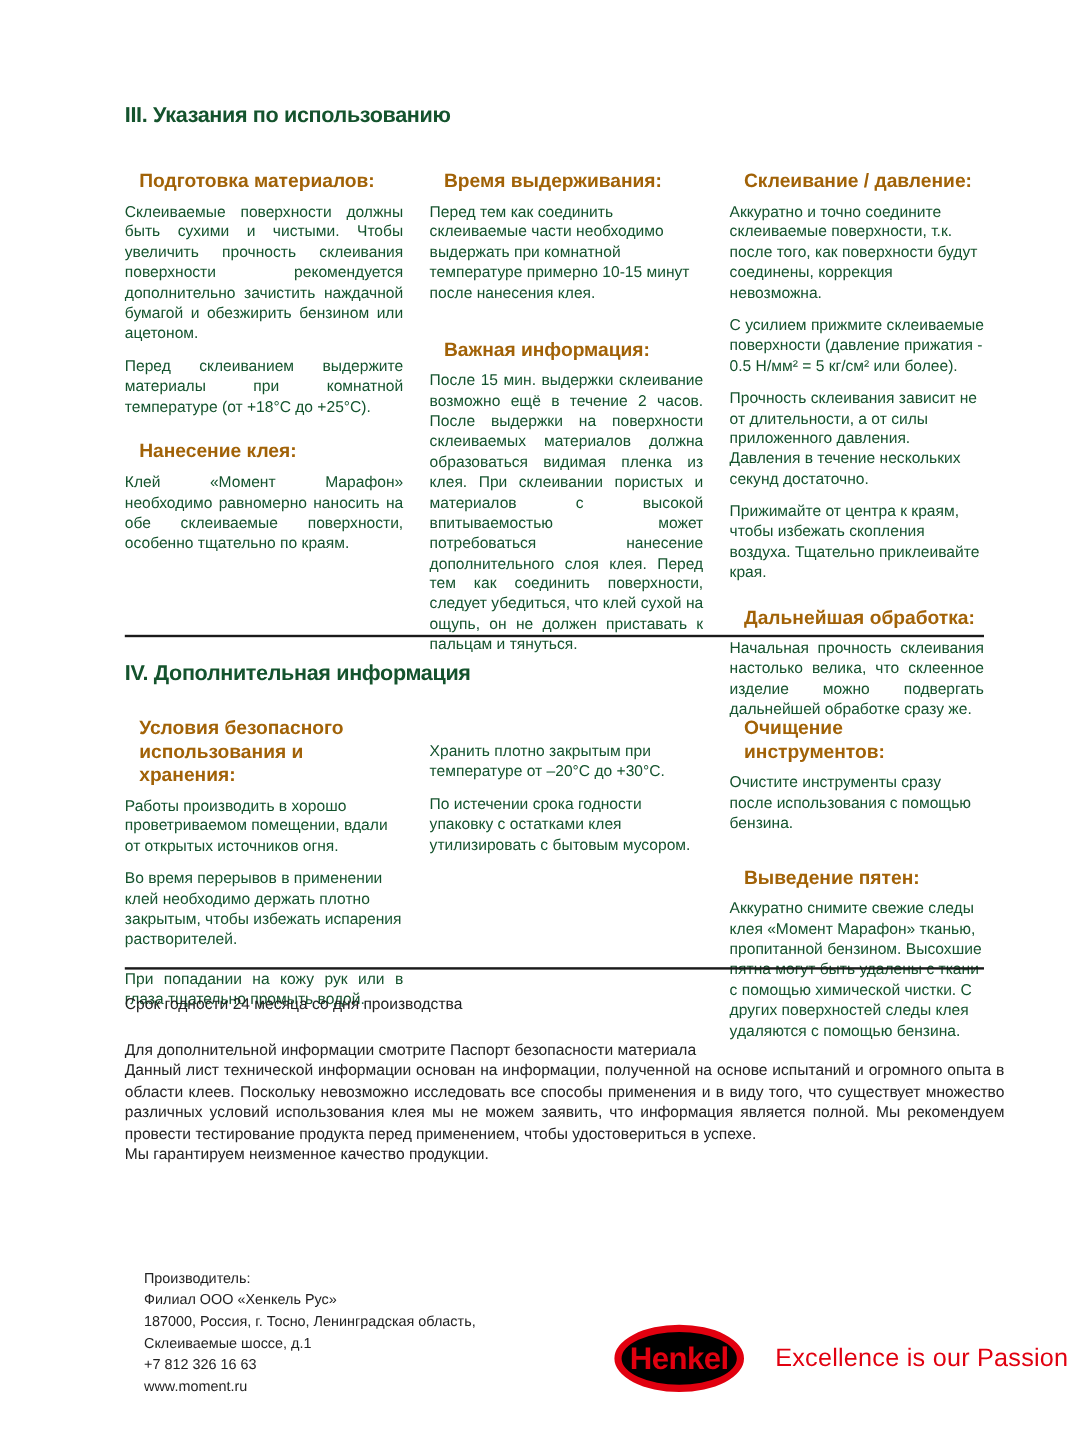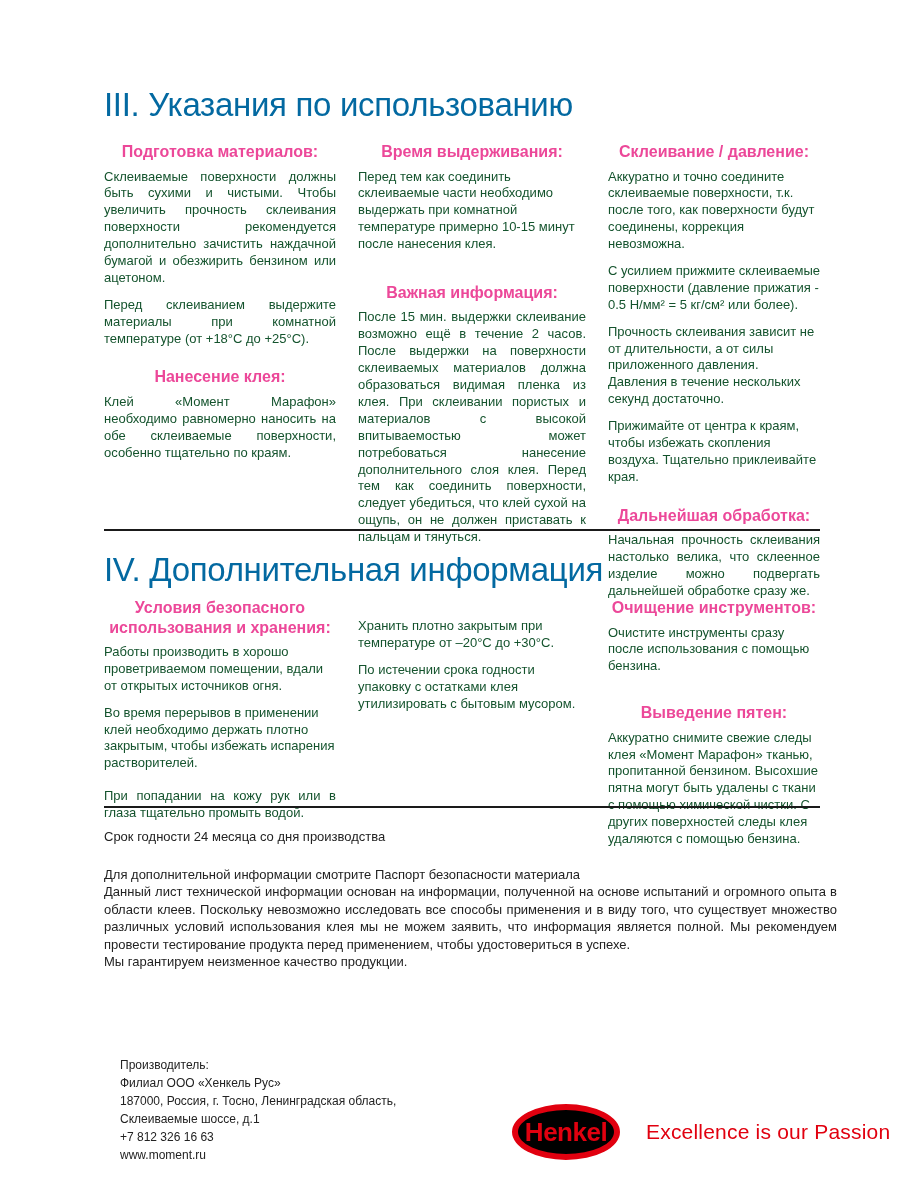--- a/index.html
+++ b/index.html
@@ -3,25 +3,25 @@
 <meta charset="utf-8">
 <style>
   html,body{margin:0;padding:0;background:#f4f4f4;}
   .page{
     position:relative;width:900px;height:1200px;background:#ffffff;
     font-family:"Liberation Sans", sans-serif;color:#1e1e1e;
     margin:0 auto;overflow:hidden;box-shadow:0 0 4px rgba(0,0,0,.15);
   }
   .abs{position:absolute;left:104px;width:716px;}
   .sec-title{
-    margin:0;font-size:33px;font-weight:normal;color:#0369a1;letter-spacing:-.3px;
+    margin:0;font-size:18px;font-weight:bold;color:#14532d;letter-spacing:-.3px;
   }
   .cols{display:grid;grid-template-columns:232px 228px 212px;column-gap:22px;}
   .col h2{
-    margin:20px 0 7px 0;font-size:16px;font-weight:bold;color:#ec4899;line-height:1.22;text-align:center;
+    margin:20px 0 7px 12px;font-size:16px;font-weight:bold;color:#a16207;line-height:1.22;
   }
   .col h2.first{margin-top:0;}
   .col p{
     margin:0 0 10px 0;font-size:13px;line-height:1.3;color:#14532d;
   }
   .col p.just{text-align:justify;}
   .col p.gap-top{margin-top:16px;}
   .pad-top{padding-top:20px;}
   .sep{position:absolute;left:104px;width:716px;height:2px;background:#1a1a1a;}
   .notes{width:733px;font-size:13px;line-height:1.35;color:#222;}

